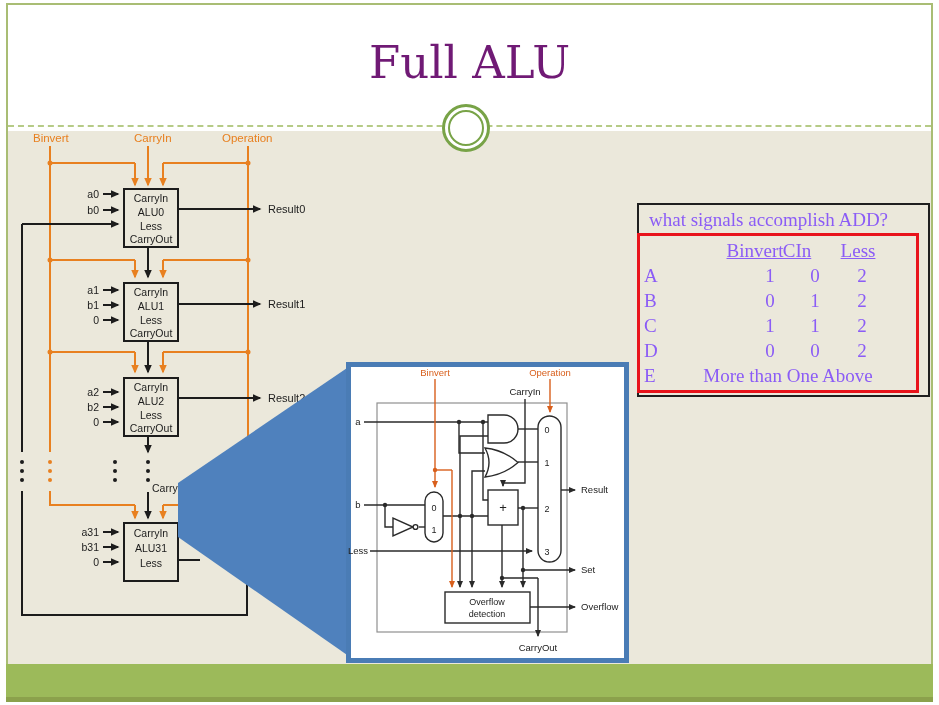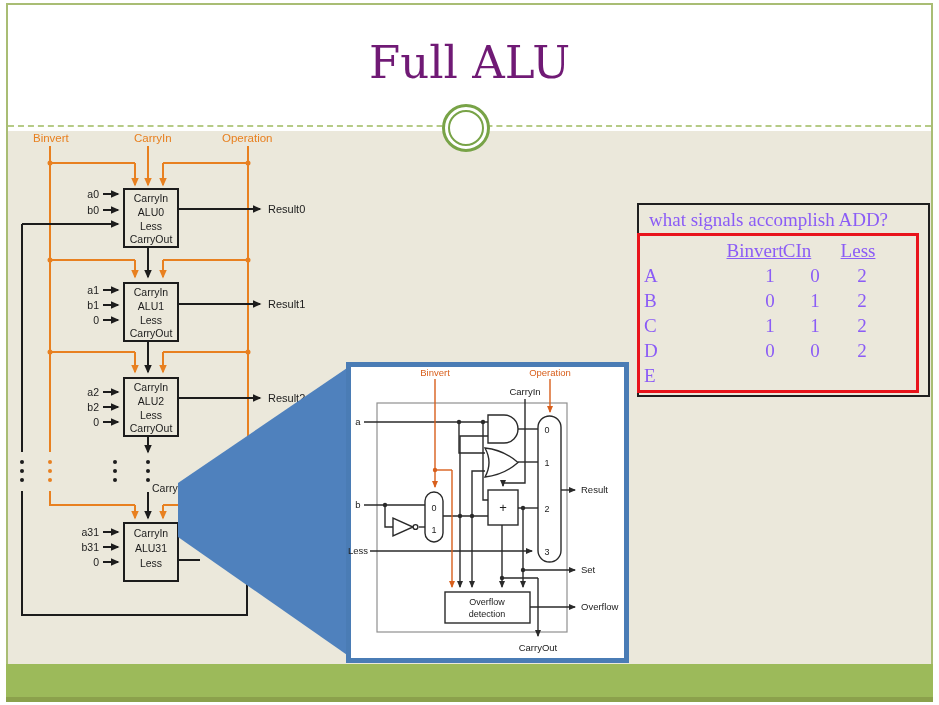--- a/index.html
+++ b/index.html
@@ -305,16 +305,17 @@
         <span class="qc v3">2</span>
       </div>
       <div class="qrow">
         <span class="opt">D</span>
         <span class="qc v1">0</span>
         <span class="qc v2">0</span>
         <span class="qc v3">2</span>
       </div>
       <div class="qrow">
         <span class="opt">E</span>
+        <span class="qc etext">More than One Above</span>
       </div>
     </div>
   </div>
 </div>
 
 </body></html>

